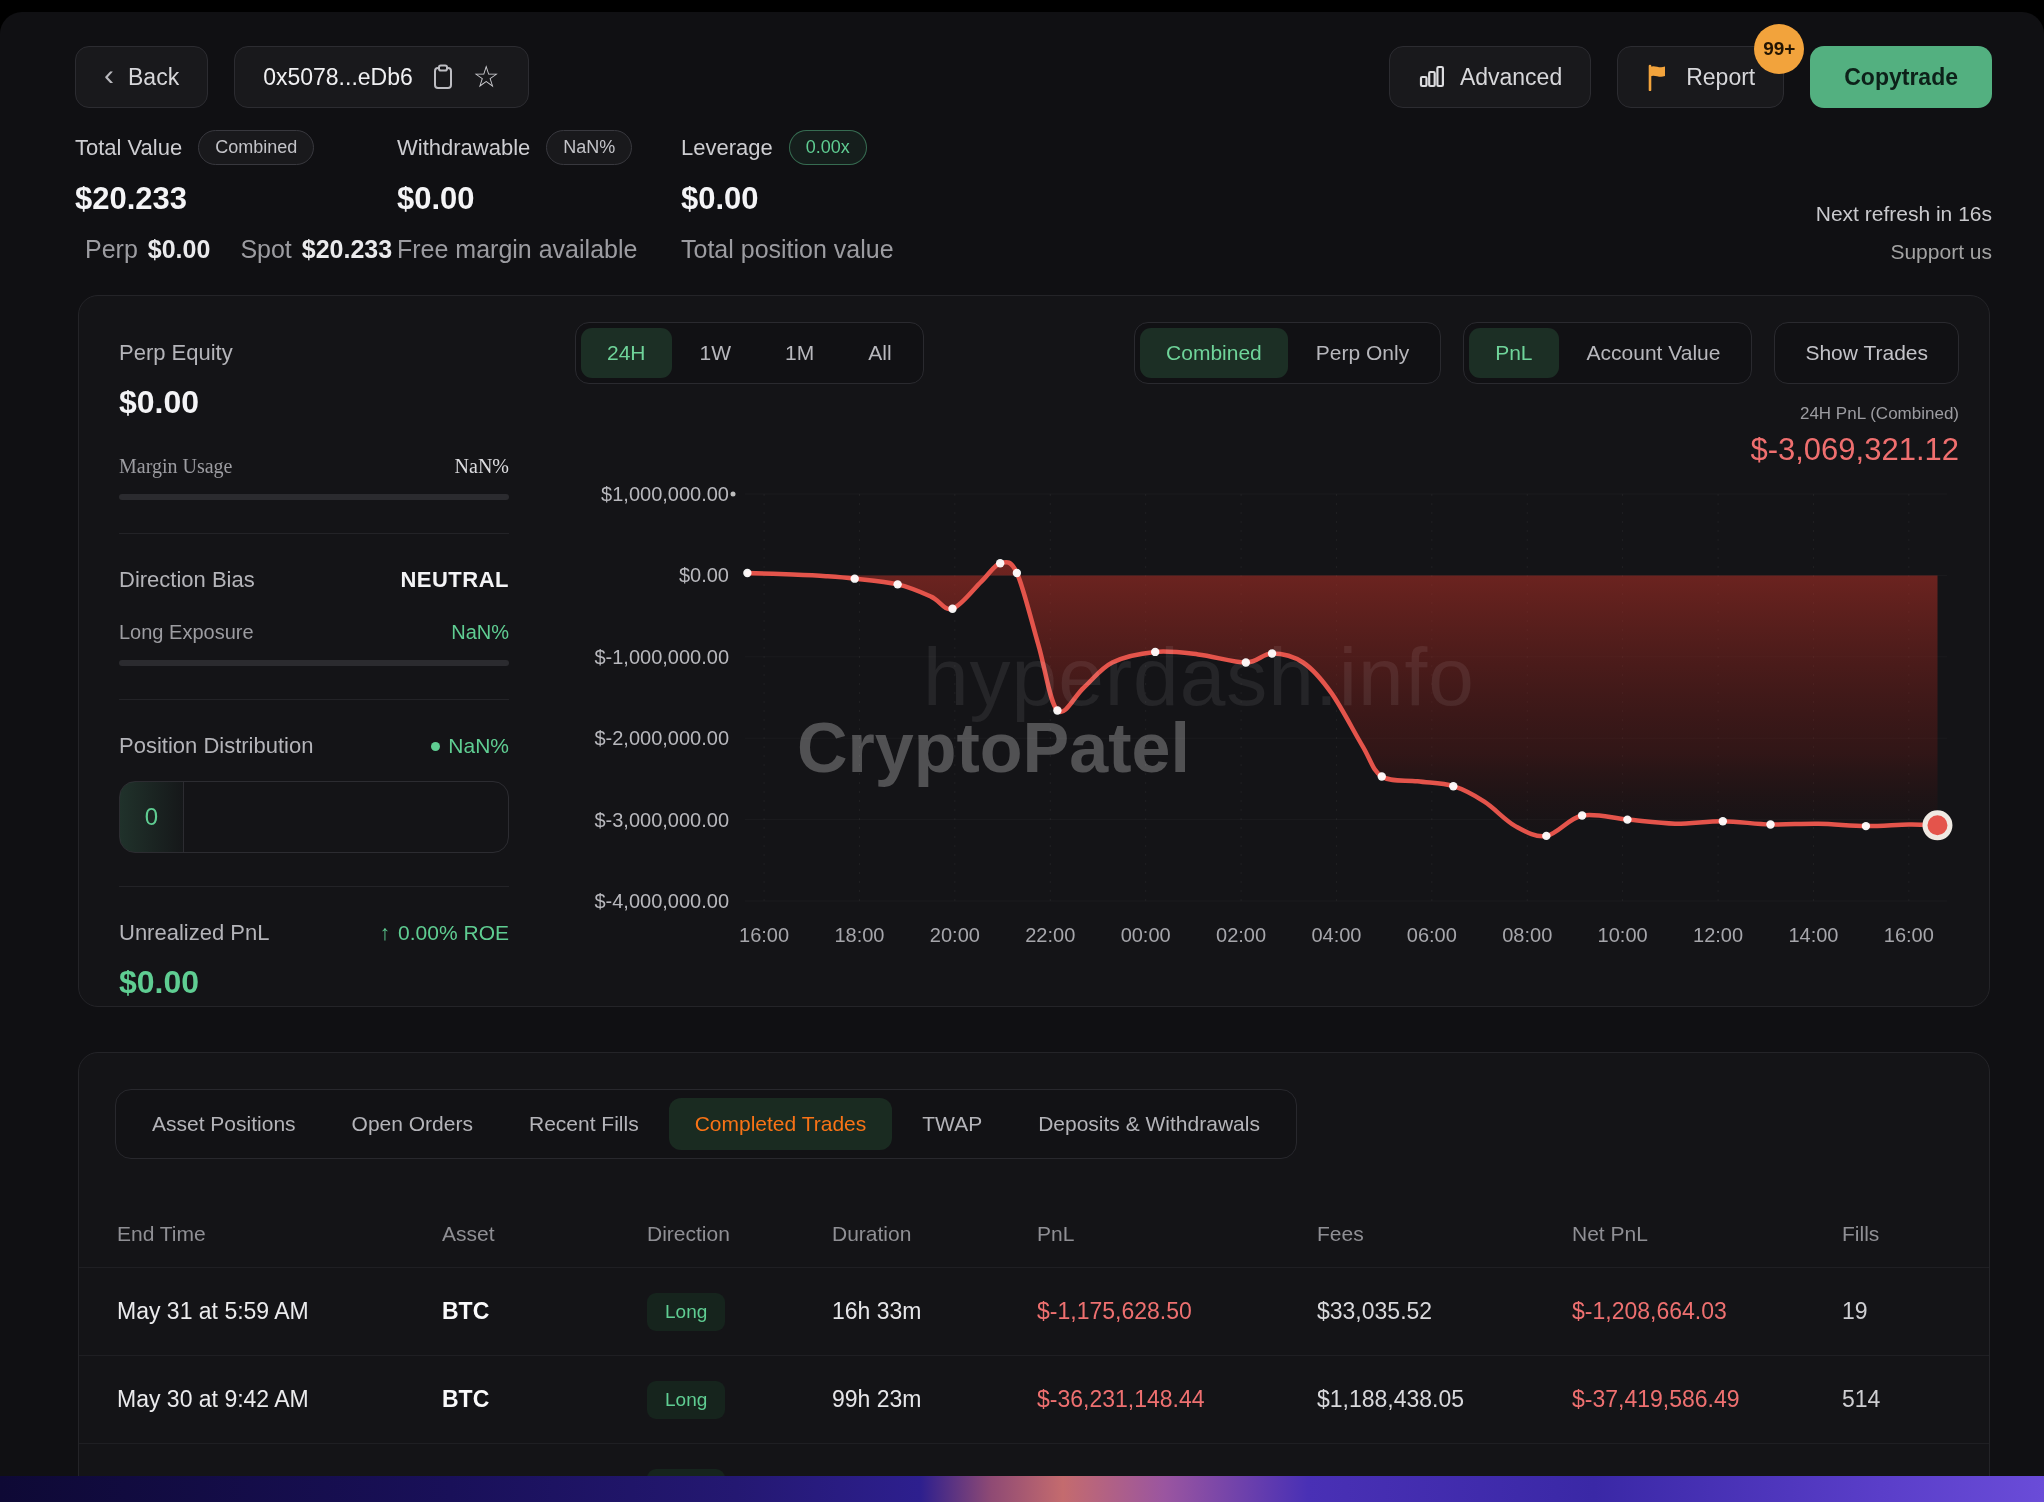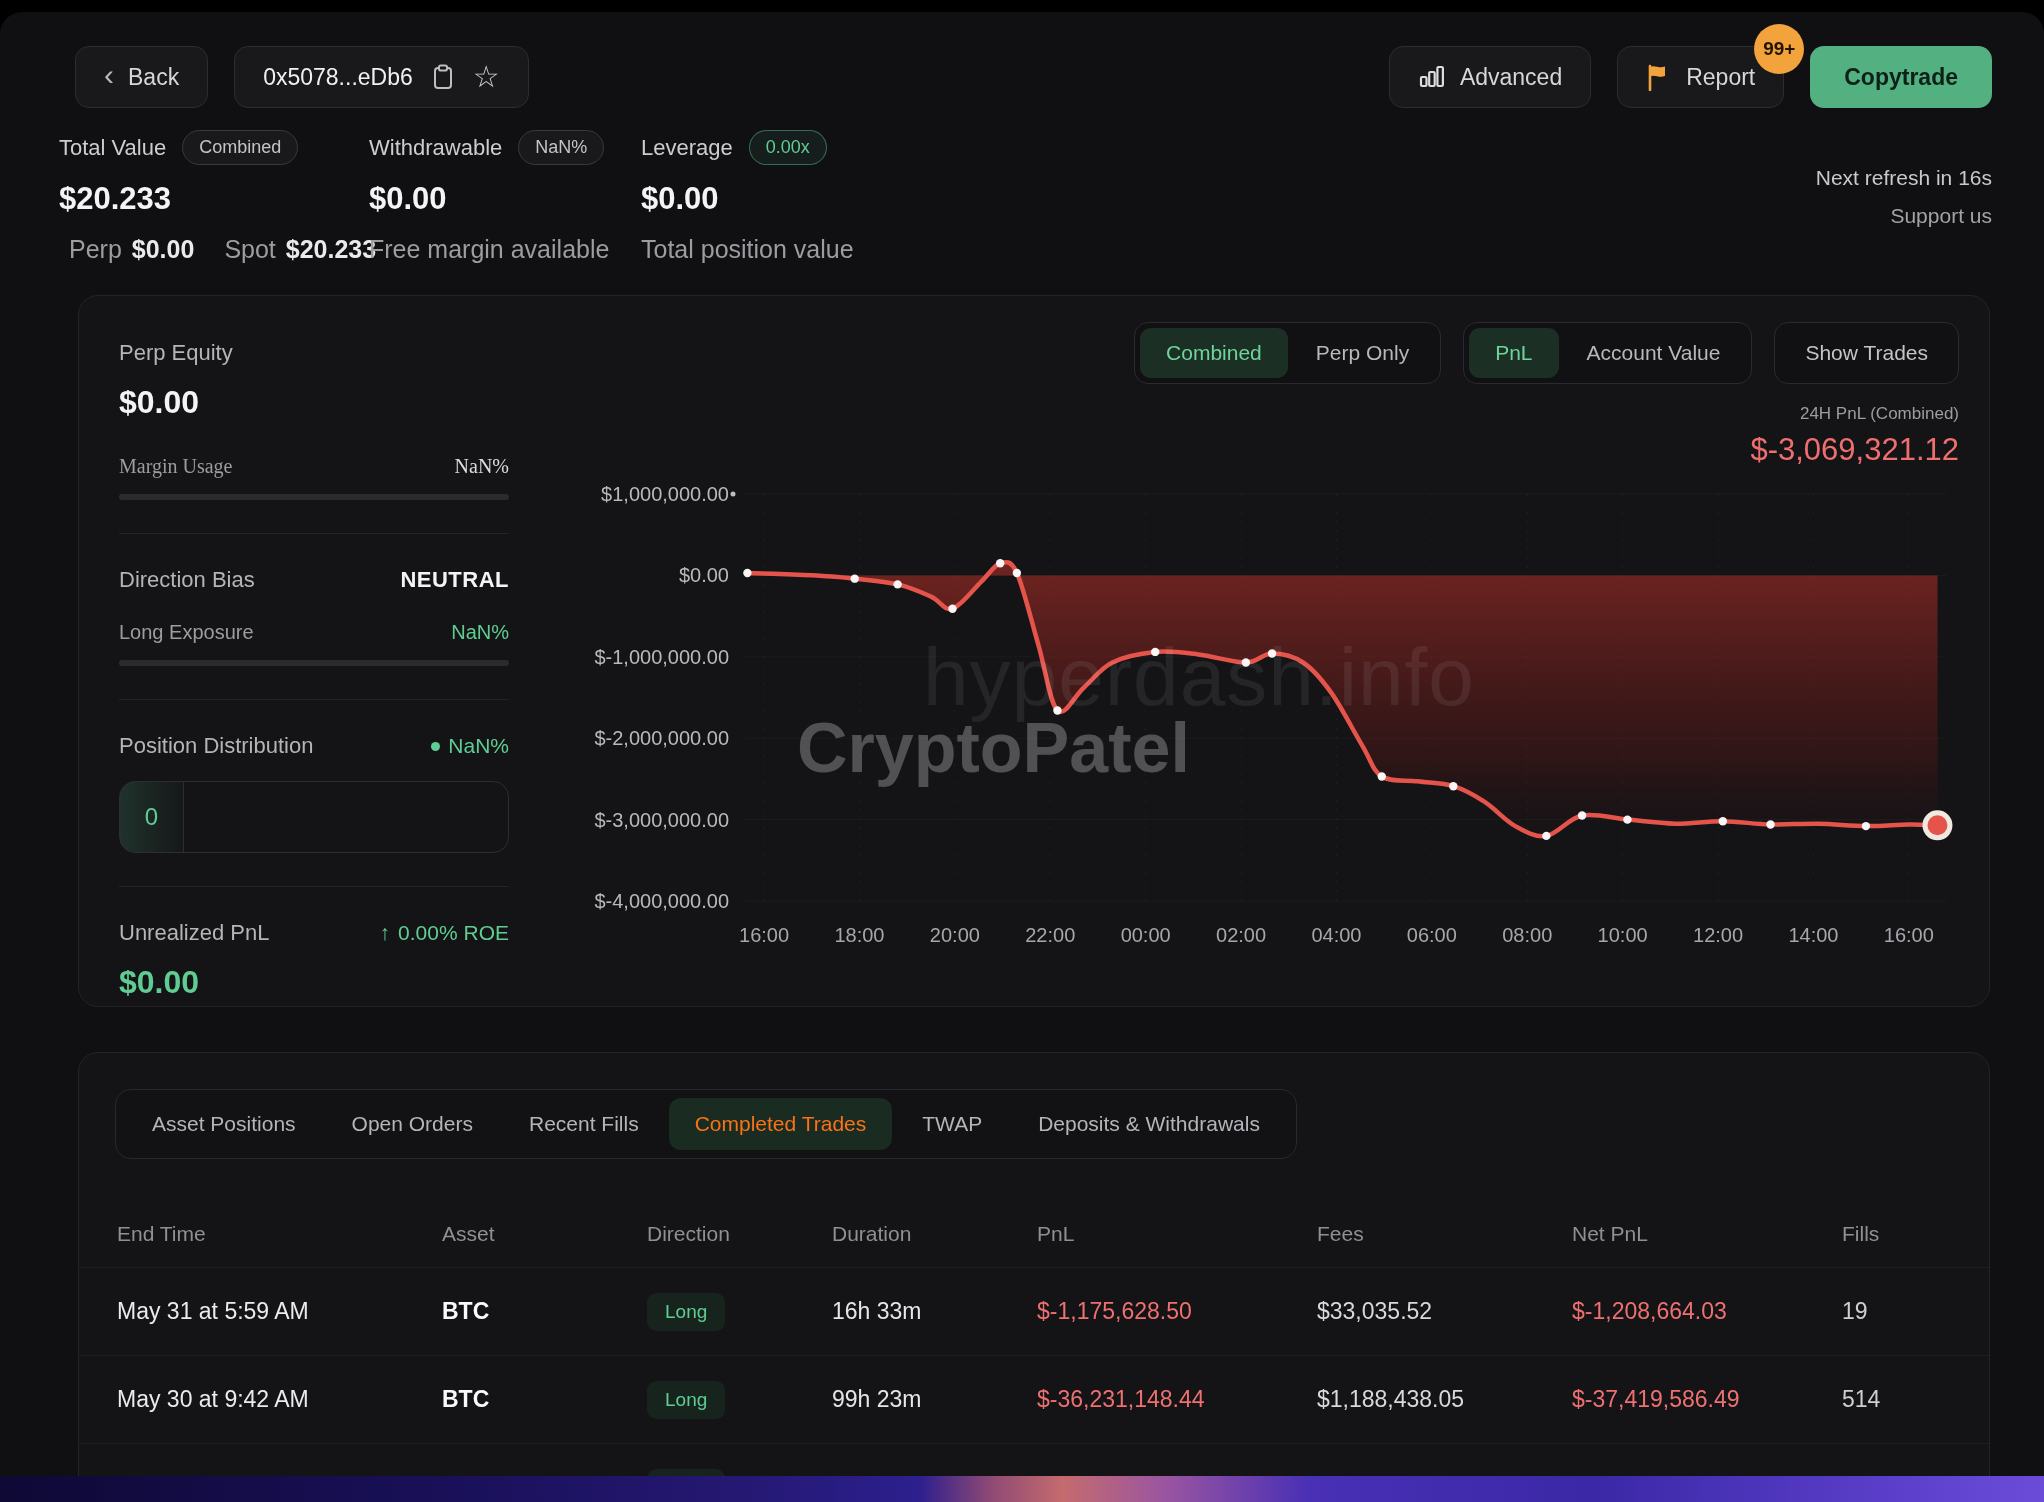--- a/index.html
+++ b/index.html
@@ -28,21 +28,21 @@
   .badge-99 {
     position:absolute; top:-22px; right:-20px; width:50px; height:50px; border-radius:50%;
     background:#f2a33c; color:#231503; font-size:19px; font-weight:bold;
     display:flex; align-items:center; justify-content:center; z-index:3;
   }
   .copytrade {
     background:#53b080; border:none; color:#0d2119; font-weight:bold;
     padding:0 34px;
   }
   
-  .stats { display:flex; align-items:center; padding:18px 52px 0 59px; }
+  .stats { display:flex; align-items:flex-end; padding:18px 52px 0 75px;gap:12px; }
   .stat { margin-right:0; }
   .stat + .stat { }
   .stat-head { display:flex; align-items:center; gap:16px; }
   .stat-label { font-size:22px; color:#cdcdd1; }
   .pill {
     font-size:18px; color:#c3c3c8; border:1px solid #38383e; background:#19191c;
     border-radius:999px; padding:6px 16px;
   }
   .pill.green { color:#5fcd92; border-color:rgba(95,205,146,.45); background:rgba(95,205,146,.08); }
   .stat-value { font-size:31px; font-weight:600; color:#f4f4f6; margin-top:16px; }
@@ -272,20 +272,26 @@
           <span class="roe">
             <span>↑</span>
             <span>0.00% ROE</span>
           </span>
         </div>
         <div class="lp-big green">$0.00</div>
       </div>
 
       <div class="chart-area">
         <div class="controls">
+          <div class="seg-group">
+            <div class="seg sel">24H</div>
+            <div class="seg">1W</div>
+            <div class="seg">1M</div>
+            <div class="seg">All</div>
+          </div>
           <div class="controls-right">
             <div class="seg-group">
               <div class="seg sel">Combined</div>
               <div class="seg">Perp Only</div>
             </div>
             <div class="seg-group">
               <div class="seg sel">PnL</div>
               <div class="seg">Account Value</div>
             </div>
             <div class="show-trades">Show Trades</div>

